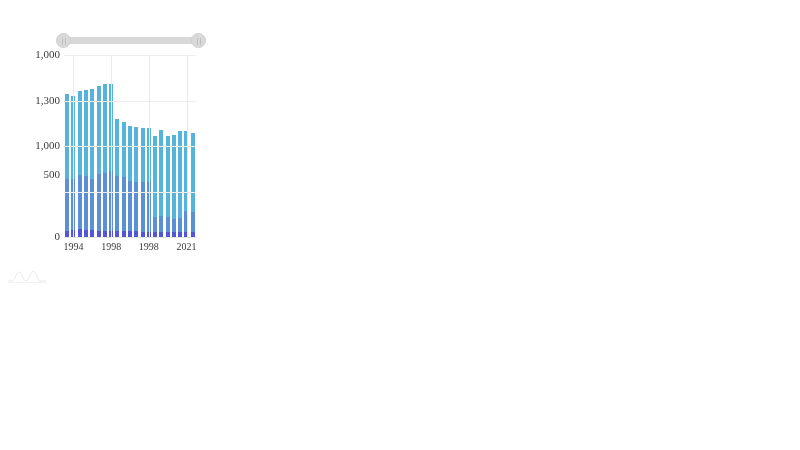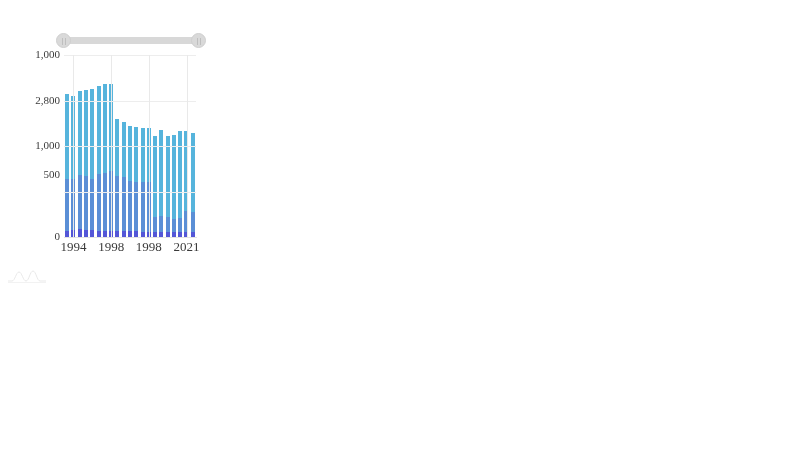--- a/index.html
+++ b/index.html
@@ -42,21 +42,21 @@
             justify-content:flex-end;align-items:center;}
   .bar{width:4px;display:block;}
 
   .y-labels{position:absolute;left:0;top:0;width:60px;height:265px;}
   .y-label{
     position:absolute;right:0;width:58px;text-align:right;
     font-size:11px;color:#3a3a3a;line-height:11px;
   }
   .x-labels{position:absolute;left:64px;top:241px;width:140px;height:16px;}
   .x-label{
-    position:absolute;font-size:13px;color:#3a3a3a;line-height:11px;
+    position:absolute;font-size:10px;color:#3a3a3a;line-height:11px;
     transform:translateX(-50%);white-space:nowrap;
   }
   .axis-base{position:absolute;left:64px;top:237px;width:133px;height:1px;background:#e4e4e4;}
 
   
   .legend{position:absolute;left:212px;top:111px;}
   .legend-item{display:flex;align-items:center;margin-bottom:11px;}
   .legend-swatch{width:14px;height:14px;border-radius:3px;flex:0 0 auto;}
   .legend-label{margin-left:10px;font-size:11.5px;color:#2e2e2e;line-height:13px;white-space:nowrap;}
 
@@ -72,21 +72,21 @@
     <div class="slider-track"></div>
     <div class="slider-handle handle-left"></div>
     <div class="slider-handle handle-right"></div>
   </div>
 
   <div class="chart">
     <div class="y-labels" id="y-labels">
         <div class="y-label" style="top: 231px;">0</div>
         <div class="y-label" style="top: 169px;">500</div>
         <div class="y-label" style="top: 140px;">1,000</div>
-        <div class="y-label" style="top: 94.5px;">2,800</div>
+        <div class="y-label" style="top: 94.5px;">1,300</div>
         <div class="y-label" style="top: 49px;">1,000</div>
       </div>
     <div class="plot" id="plot">
       <div class="bars" id="bars">
           <div class="bar-slot">
             <div class="bar" style="background: rgb(86, 180, 220); height: 85.085px;"></div>
             <div class="bar" style="background: rgb(91, 143, 214); height: 51.87px;"></div>
             <div class="bar" style="background: rgb(83, 86, 215); height: 6.37px;"></div>
           </div>
           <div class="bar-slot">

